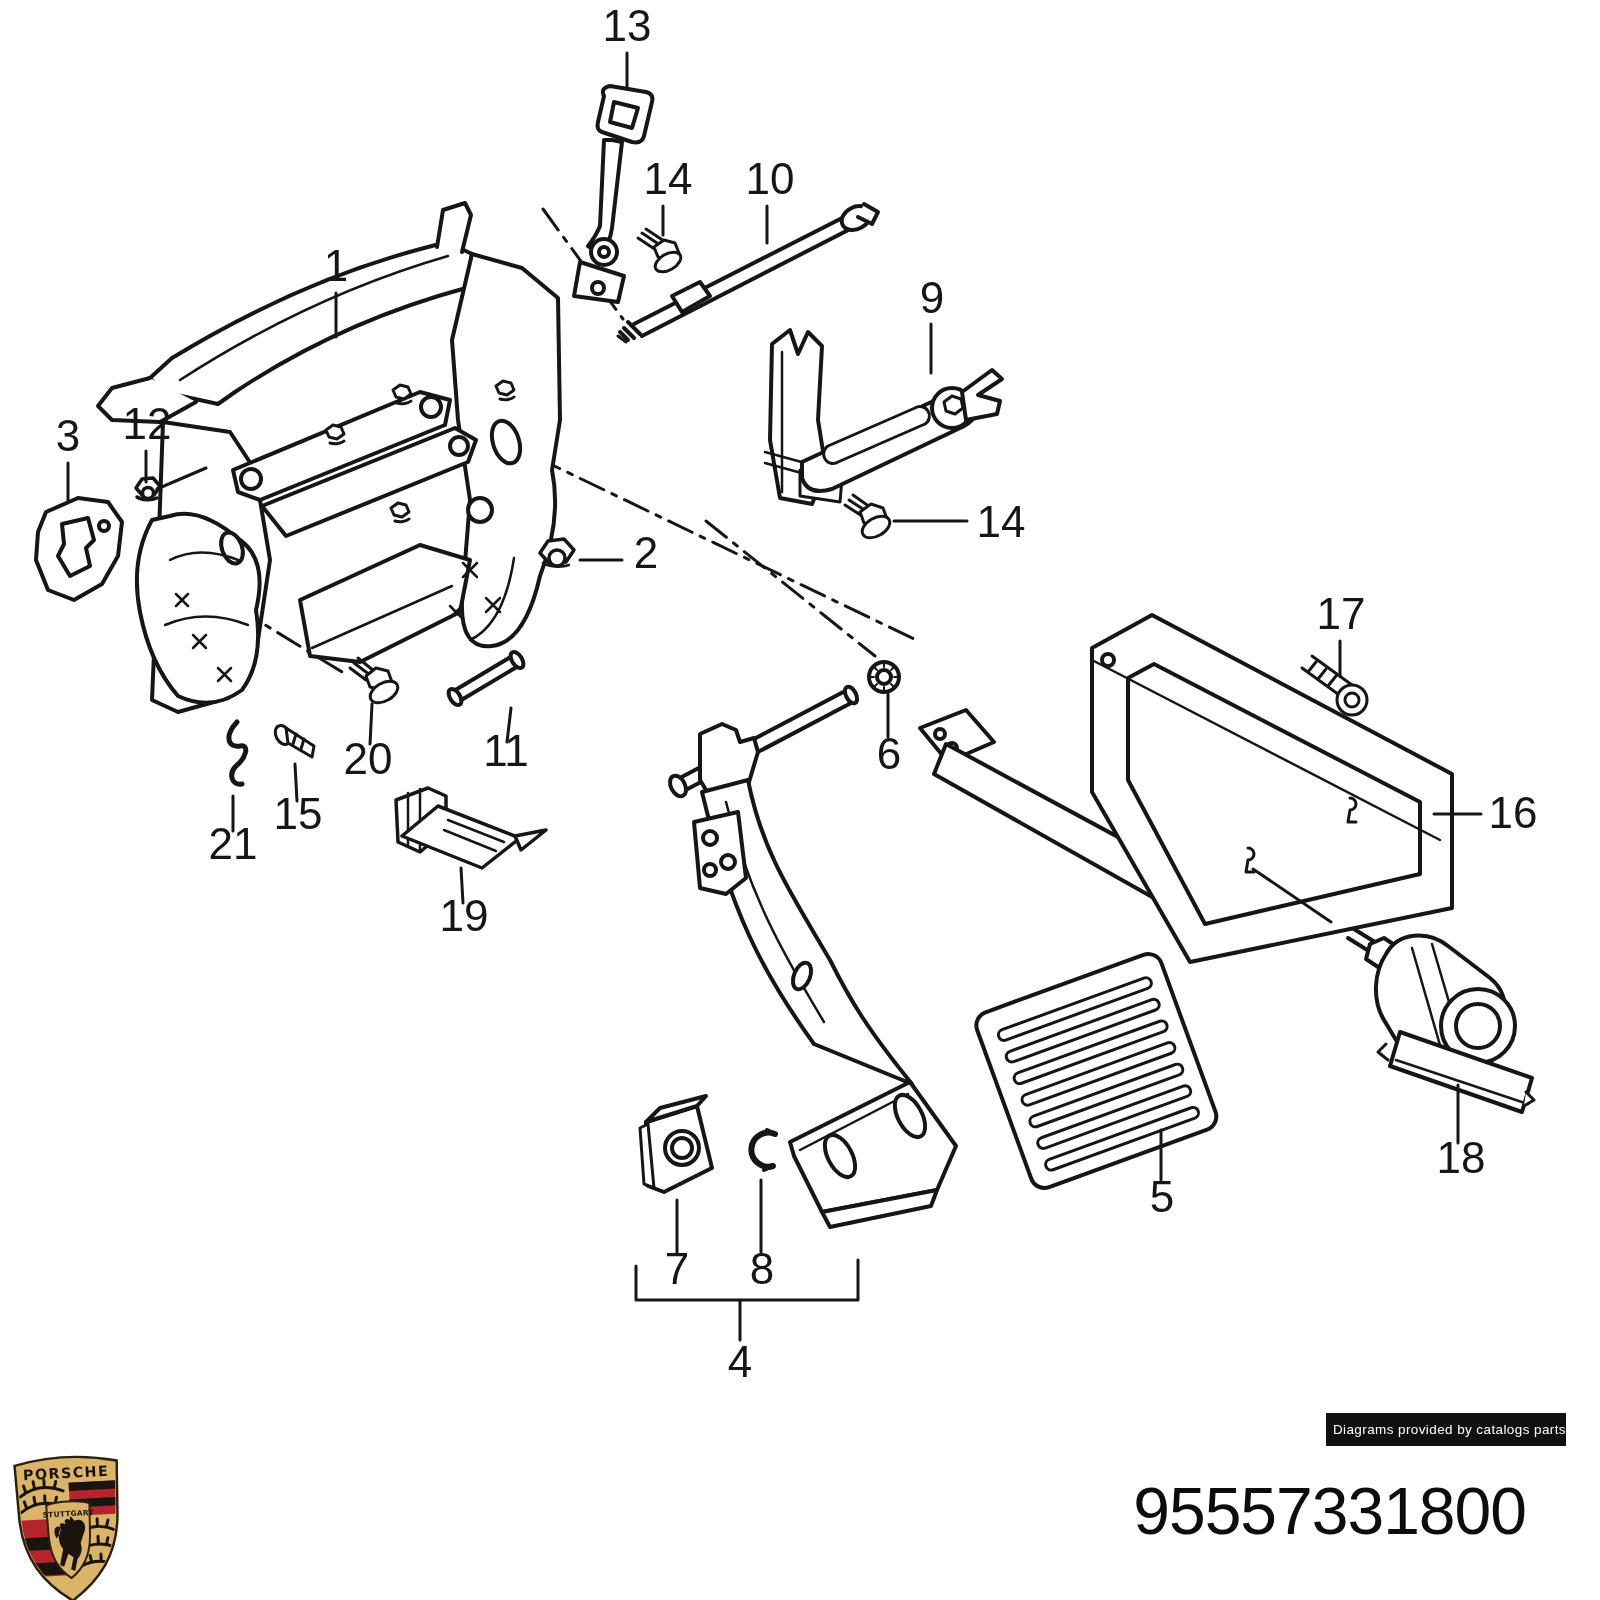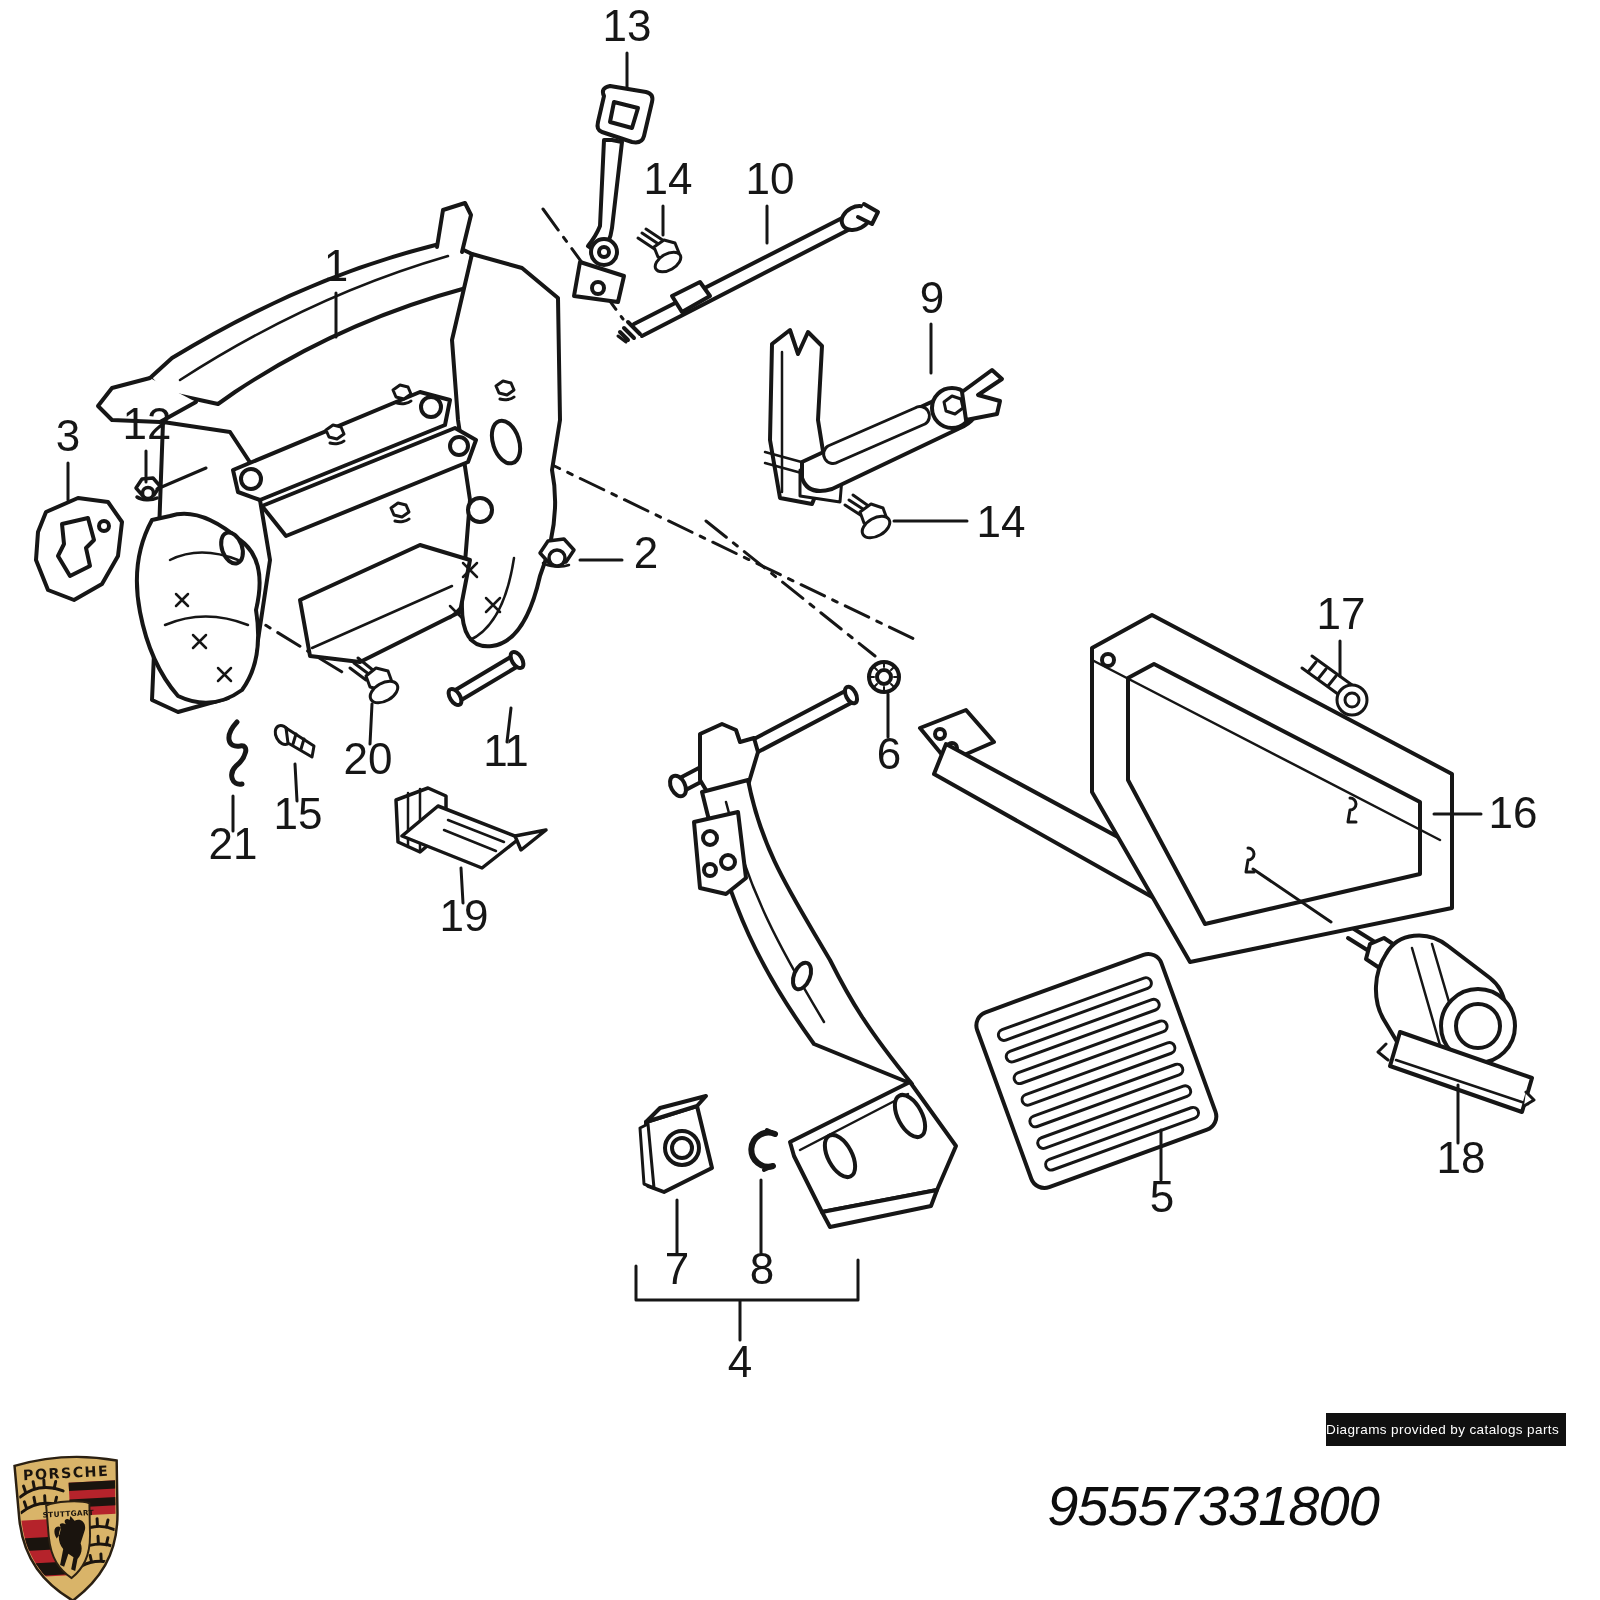--- a/index.html
+++ b/index.html
@@ -1,23 +1,23 @@
 <!DOCTYPE html>
 <html><head>
 <meta charset="utf-8">
 <style>
   html,body{margin:0;padding:0;background:#ffffff;}
   #canvas{position:relative;width:1600px;height:1600px;background:#ffffff;overflow:hidden;
           font-family:"Liberation Sans", sans-serif;}
   svg text.callout{font-family:"Liberation Sans", sans-serif;font-size:44px;fill:#161616;}
   .badge{position:absolute;left:1326px;top:1413px;width:240px;height:33px;background:#101010;
-         color:#ffffff;display:flex;align-items:center;justify-content:flex-start;
+         color:#ffffff;display:flex;align-items:center;justify-content:flex-end;
          font-size:13.5px;letter-spacing:.4px;}
-  .part-number{position:absolute;left:900px;top:1478px;width:664px;text-align:center;
-         font-size:56px;line-height:1;color:#0d0d0d;letter-spacing:-1px;padding-right:38px;box-sizing:border-box;font-style:italic;}
+  .part-number{position:absolute;left:900px;top:1478px;width:664px;text-align:right;
+         font-size:66px;line-height:1;color:#0d0d0d;letter-spacing:-1px;padding-right:38px;box-sizing:border-box;}
   .crest{position:absolute;left:10px;top:1452px;width:118px;height:152px;transform:rotate(-3deg);}
 </style>
 </head>
 <body>
 
 <div id="canvas">
 
 <svg width="1600" height="1600" viewBox="0 0 1600 1600">
   <g fill="none" stroke="#161616" stroke-width="4" stroke-linejoin="round" stroke-linecap="round">
 

